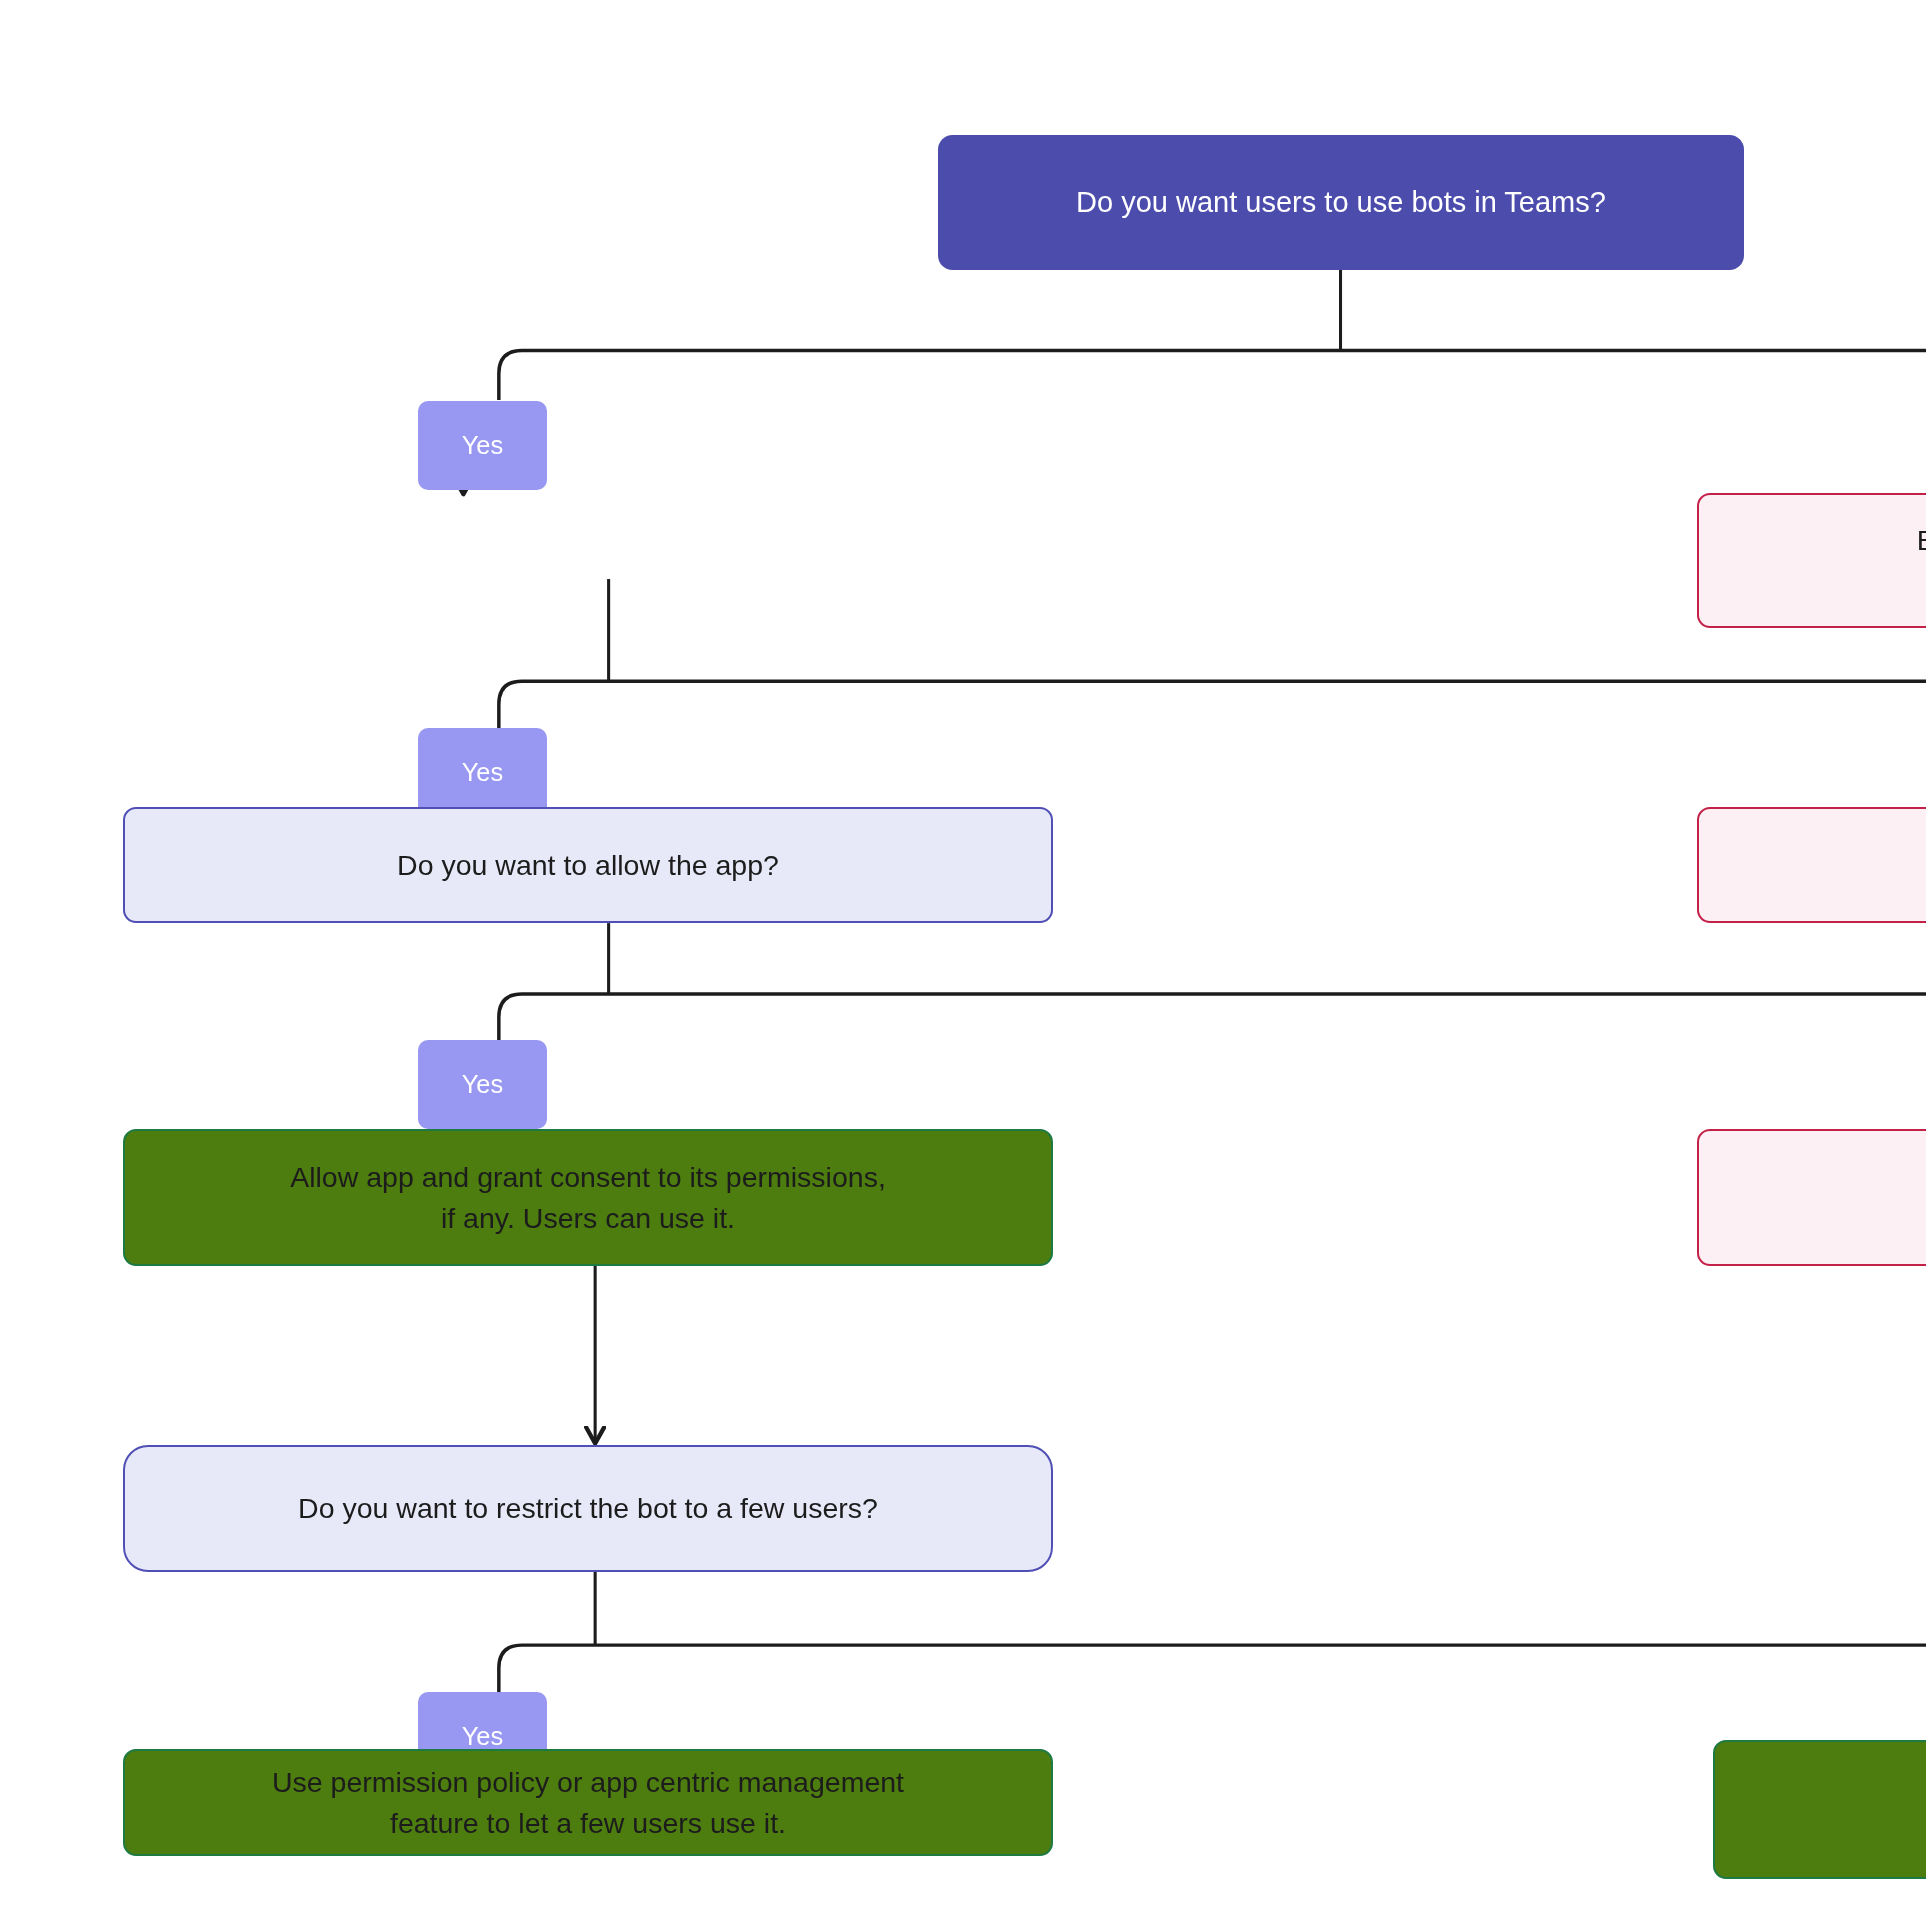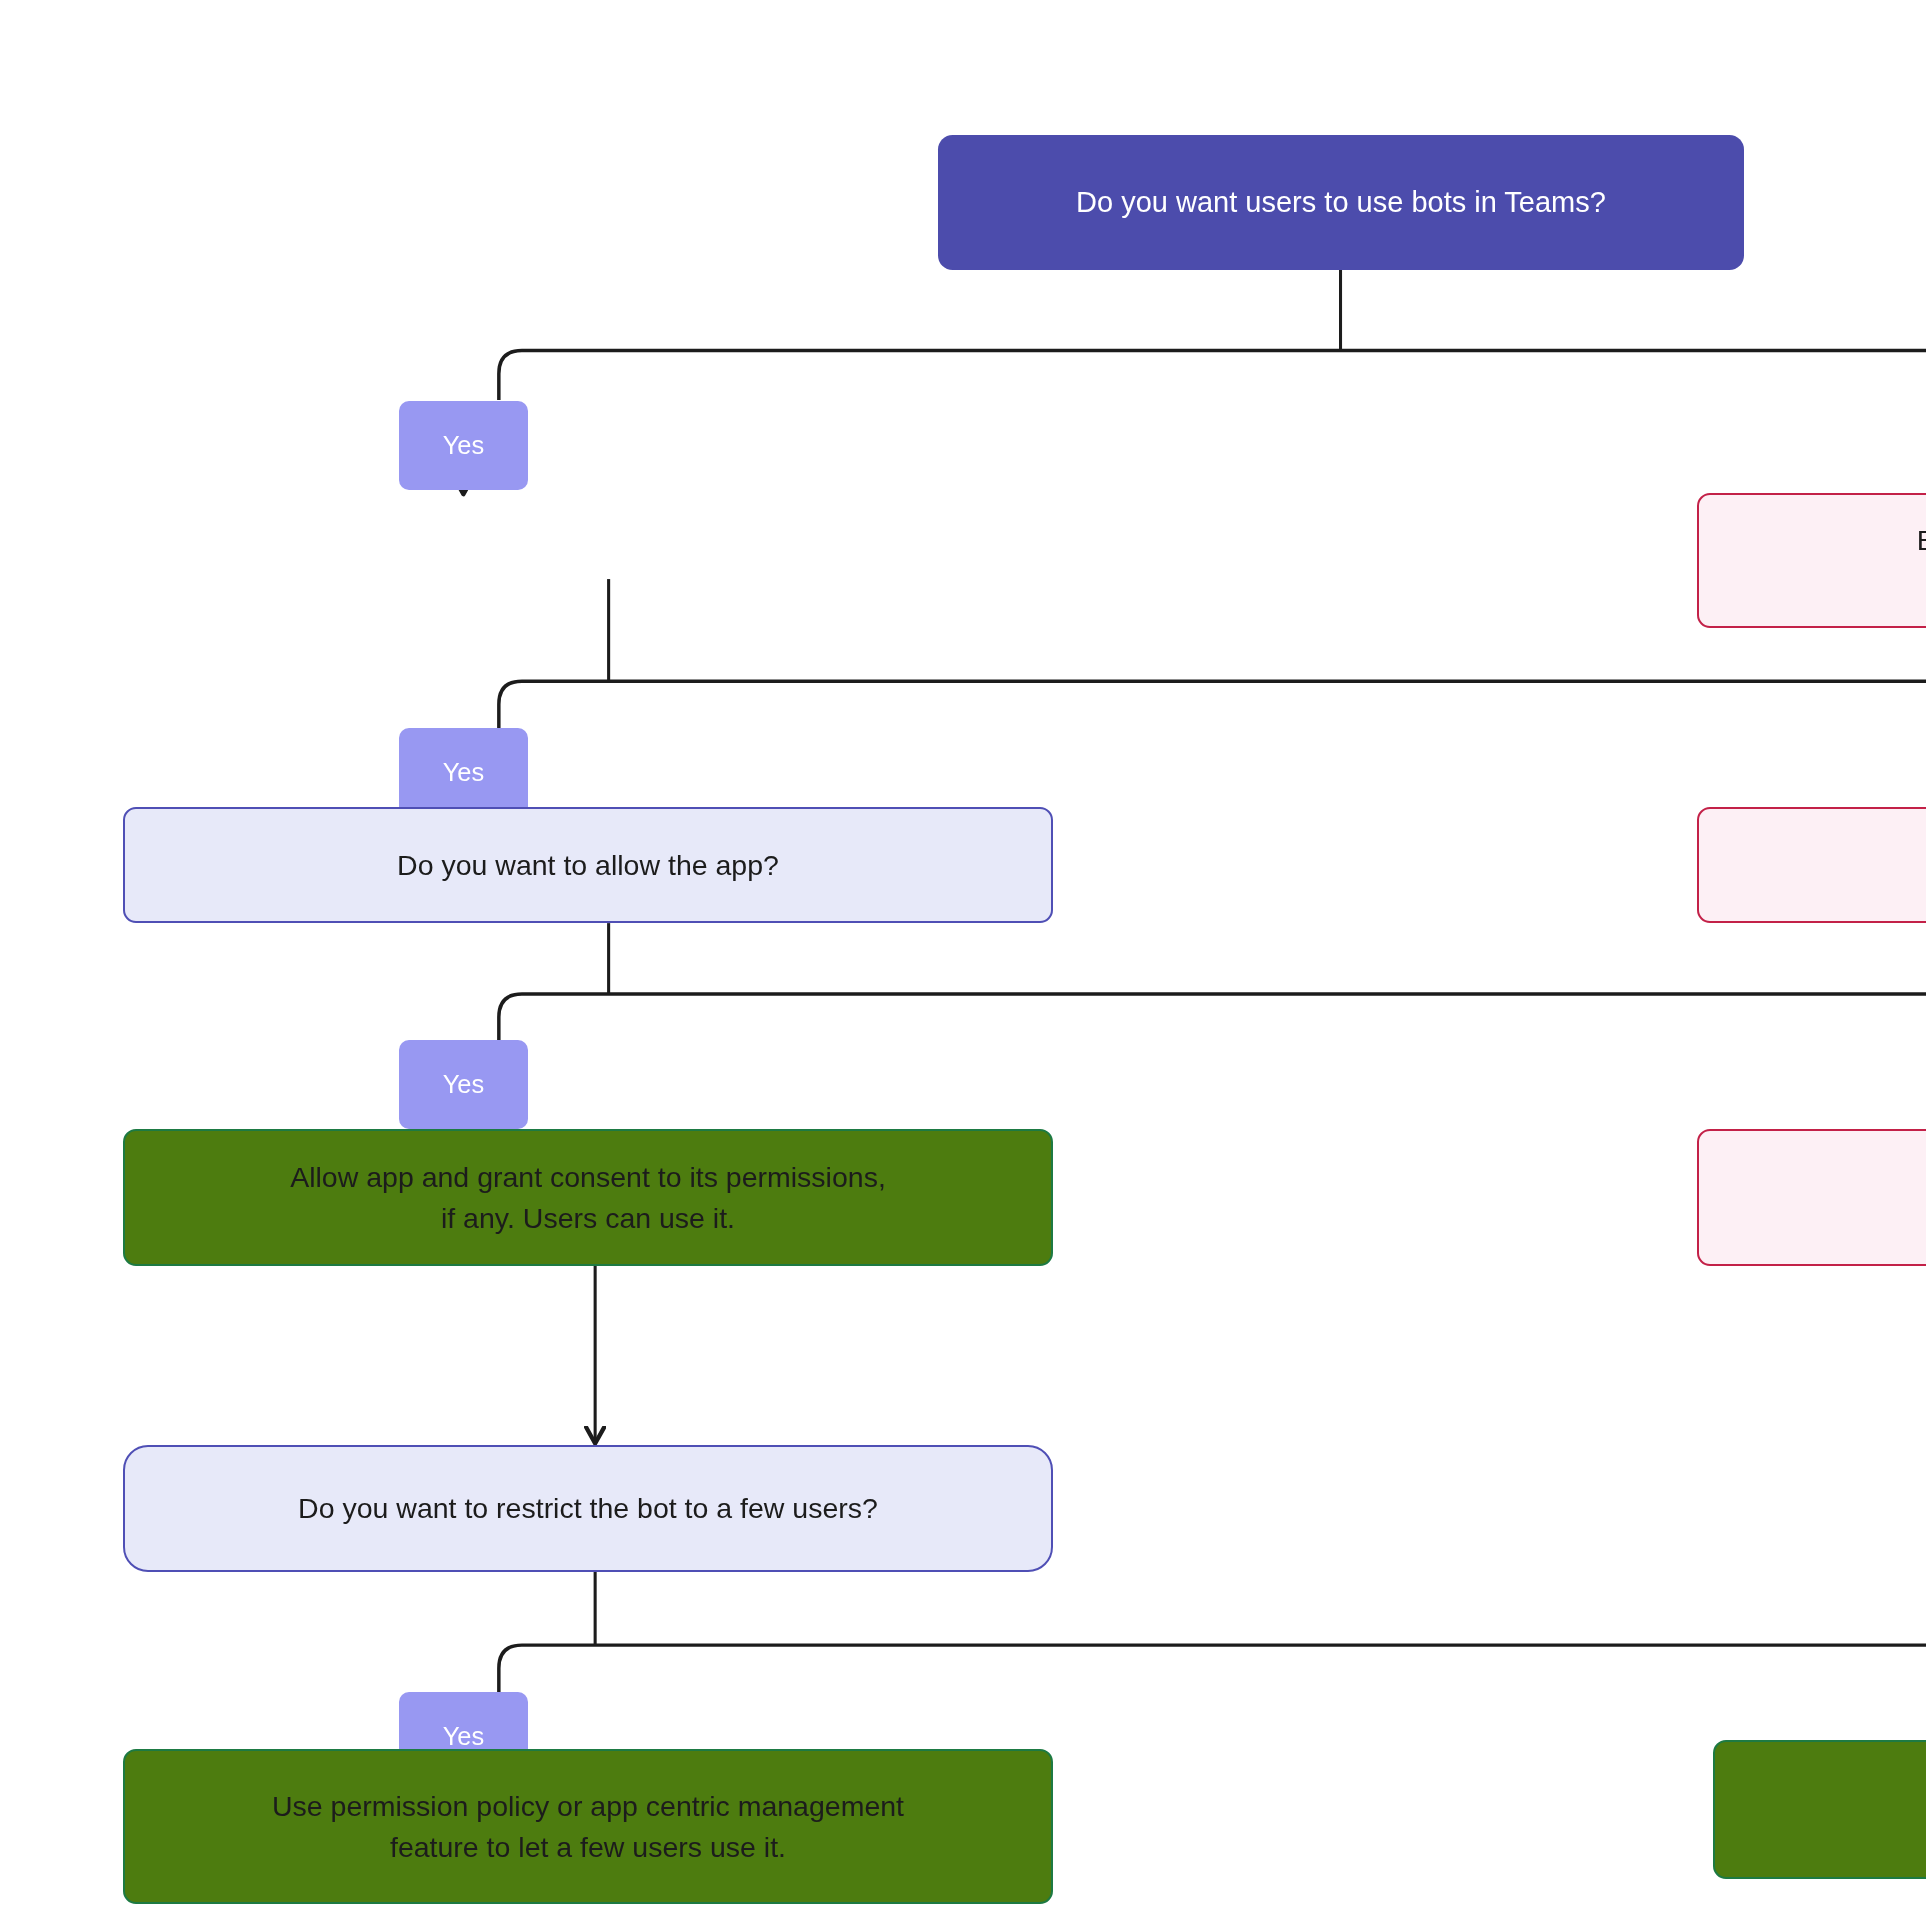--- a/index.html
+++ b/index.html
@@ -44,20 +44,21 @@
   }
 
   .badge{
     position:absolute;box-sizing:border-box;
     display:flex;align-items:center;justify-content:center;
     background:#9898f2;color:#ffffff;
     border-radius:10px;
     font-size:25.4px;
     font-weight:400;
     letter-spacing:0.1px;
+    margin-left:19px;
   }
 </style>
 </head>
 <body>
 
 <div id="canvas">
 
   <svg class="edges" viewBox="0 0 7178 5378" preserveAspectRatio="none" xmlns="http://www.w3.org/2000/svg">
     <defs>
       <marker id="arrow" viewBox="0 0 12 12" refX="9" refY="6" markerWidth="7" markerHeight="7" orient="auto-start-reverse">
@@ -138,21 +139,21 @@
   </div>
 
   <div class="node decision" style="left:123px;top:1445px;width:930px;height:127px;border-radius:25px;">
     <span class="txt">Do you want to restrict the bot to a few users?</span>
   </div>
 
   <div class="badge" style="left:399px;top:1692px;width:129px;height:89px;">
     <span>Yes</span>
   </div>
 
-  <div class="node positive" style="left:123px;top:1749px;width:930px;height:155px;">
+  <div class="node positive" style="left:123px;top:1749px;width:930px;height:107px;">
     <span class="txt">Use permission policy or app centric management
 feature to let a few users use it.</span>
   </div>
   <div class="node positive" style="left:1713px;top:1740px;width:969px;height:139px;">
     <span class="txt">Users can use it. No action required.</span>
   </div>
 
 </div>
 
 

